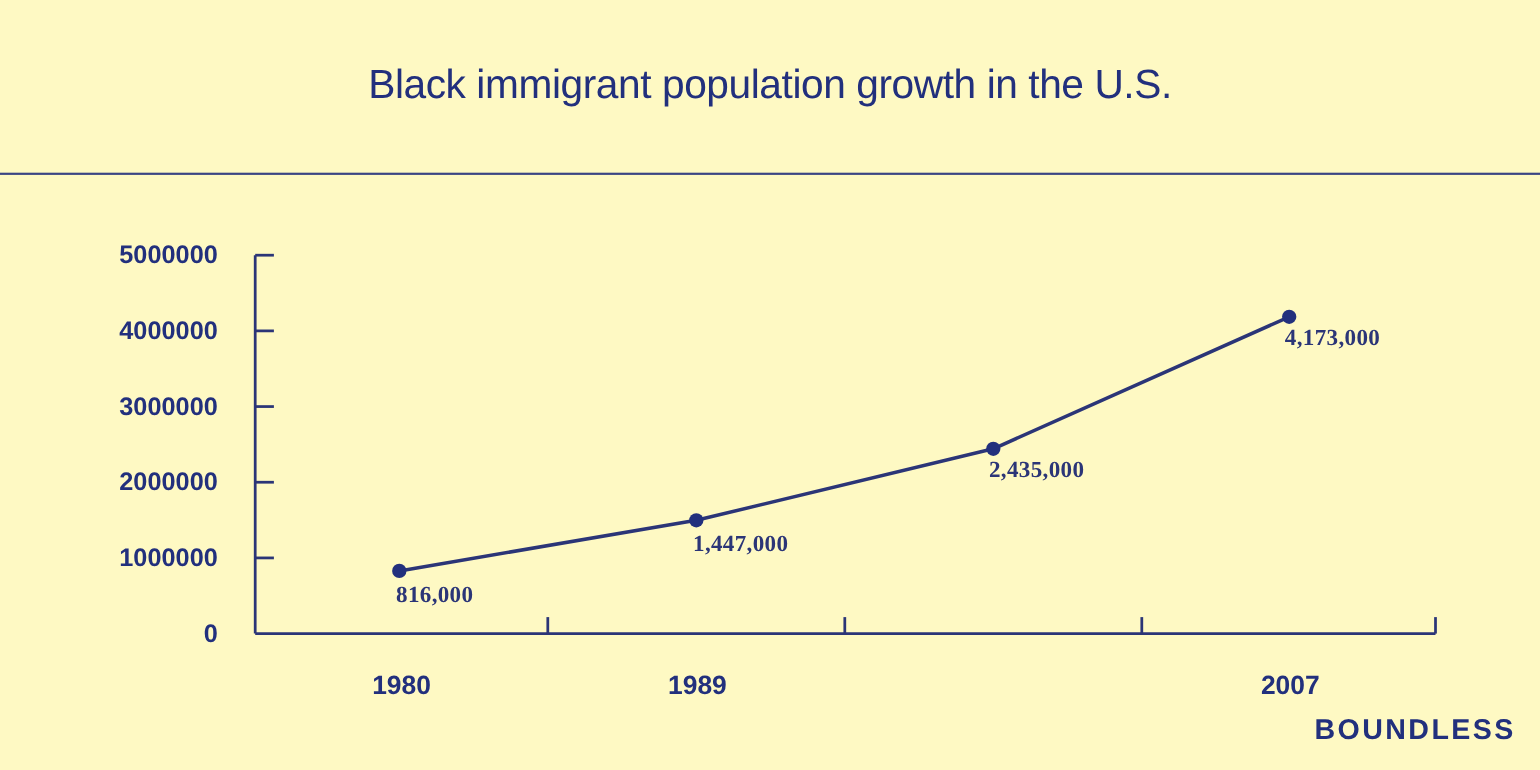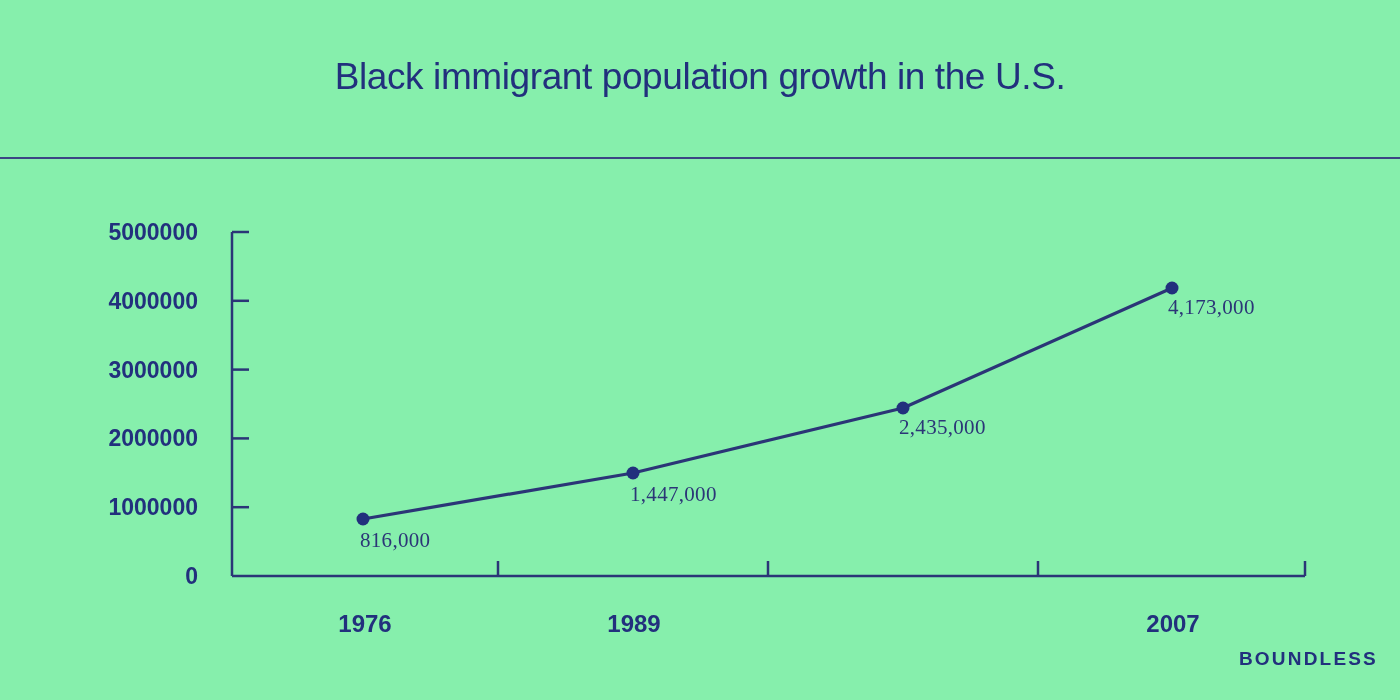--- a/index.html
+++ b/index.html
@@ -10,21 +10,21 @@
     width: 1400px;
     height: 700px;
     background: #f5f6f9;
     font-family: "Liberation Sans", sans-serif;
     overflow: hidden;
   }
   #page {
     position: relative;
     width: 1400px;
     height: 700px;
-    background: #86efac;
+    background: #fef9c3;
   }
 
   
   #chart-title {
     position: absolute;
     top: 56px;
     left: 0;
     width: 1400px;
     text-align: center;
     font-family: "Liberation Sans", sans-serif;
@@ -76,21 +76,21 @@
     font-weight: 700;
     color: #22307d;
     transform: translateX(-100px);
     white-space: nowrap;
   }
 
   .point-label {
     position: absolute;
     font-family: "Liberation Serif", serif;
     font-size: 21px;
-    font-weight: 400;
+    font-weight: 700;
     color: #2b3577;
     white-space: nowrap;
     letter-spacing: 0.3px;
   }
 
   
   #source-note {
     position: absolute;
     left: 34px;
     top: 650px;
@@ -98,21 +98,21 @@
     font-style: italic;
     font-size: 12px;
     color: #3a4484;
     white-space: nowrap;
   }
   #brand-logo {
     position: absolute;
     right: 22px;
     top: 648px;
     font-family: "Liberation Sans", sans-serif;
-    font-size: 19px;
+    font-size: 26px;
     font-weight: 700;
     letter-spacing: 2.2px;
     color: #22307d;
     white-space: nowrap;
   }
 </style>
 </head>
 <body>
 
 <div id="page">
@@ -152,21 +152,21 @@
     </g>
   </svg>
 
   <div class="y-tick-label" style="top:232px;">5000000</div>
   <div class="y-tick-label" style="top:300.8px;">4000000</div>
   <div class="y-tick-label" style="top:369.6px;">3000000</div>
   <div class="y-tick-label" style="top:438.4px;">2000000</div>
   <div class="y-tick-label" style="top:507.2px;">1000000</div>
   <div class="y-tick-label" style="top:576px;">0</div>
 
-  <div class="x-tick-label" style="left:365px;">1976</div>
+  <div class="x-tick-label" style="left:365px;">1980</div>
   <div class="x-tick-label" style="left:634px;">1989</div>
   <div class="x-tick-label" style="left:1173px;">2007</div>
 
   <div class="point-label" style="left:360px; top:528px;">816,000</div>
   <div class="point-label" style="left:630px; top:482px;">1,447,000</div>
   <div class="point-label" style="left:899px; top:415px;">2,435,000</div>
   <div class="point-label" style="left:1168px; top:295px;">4,173,000</div>
 
 
   <div id="brand-logo">BOUNDLESS</div>

